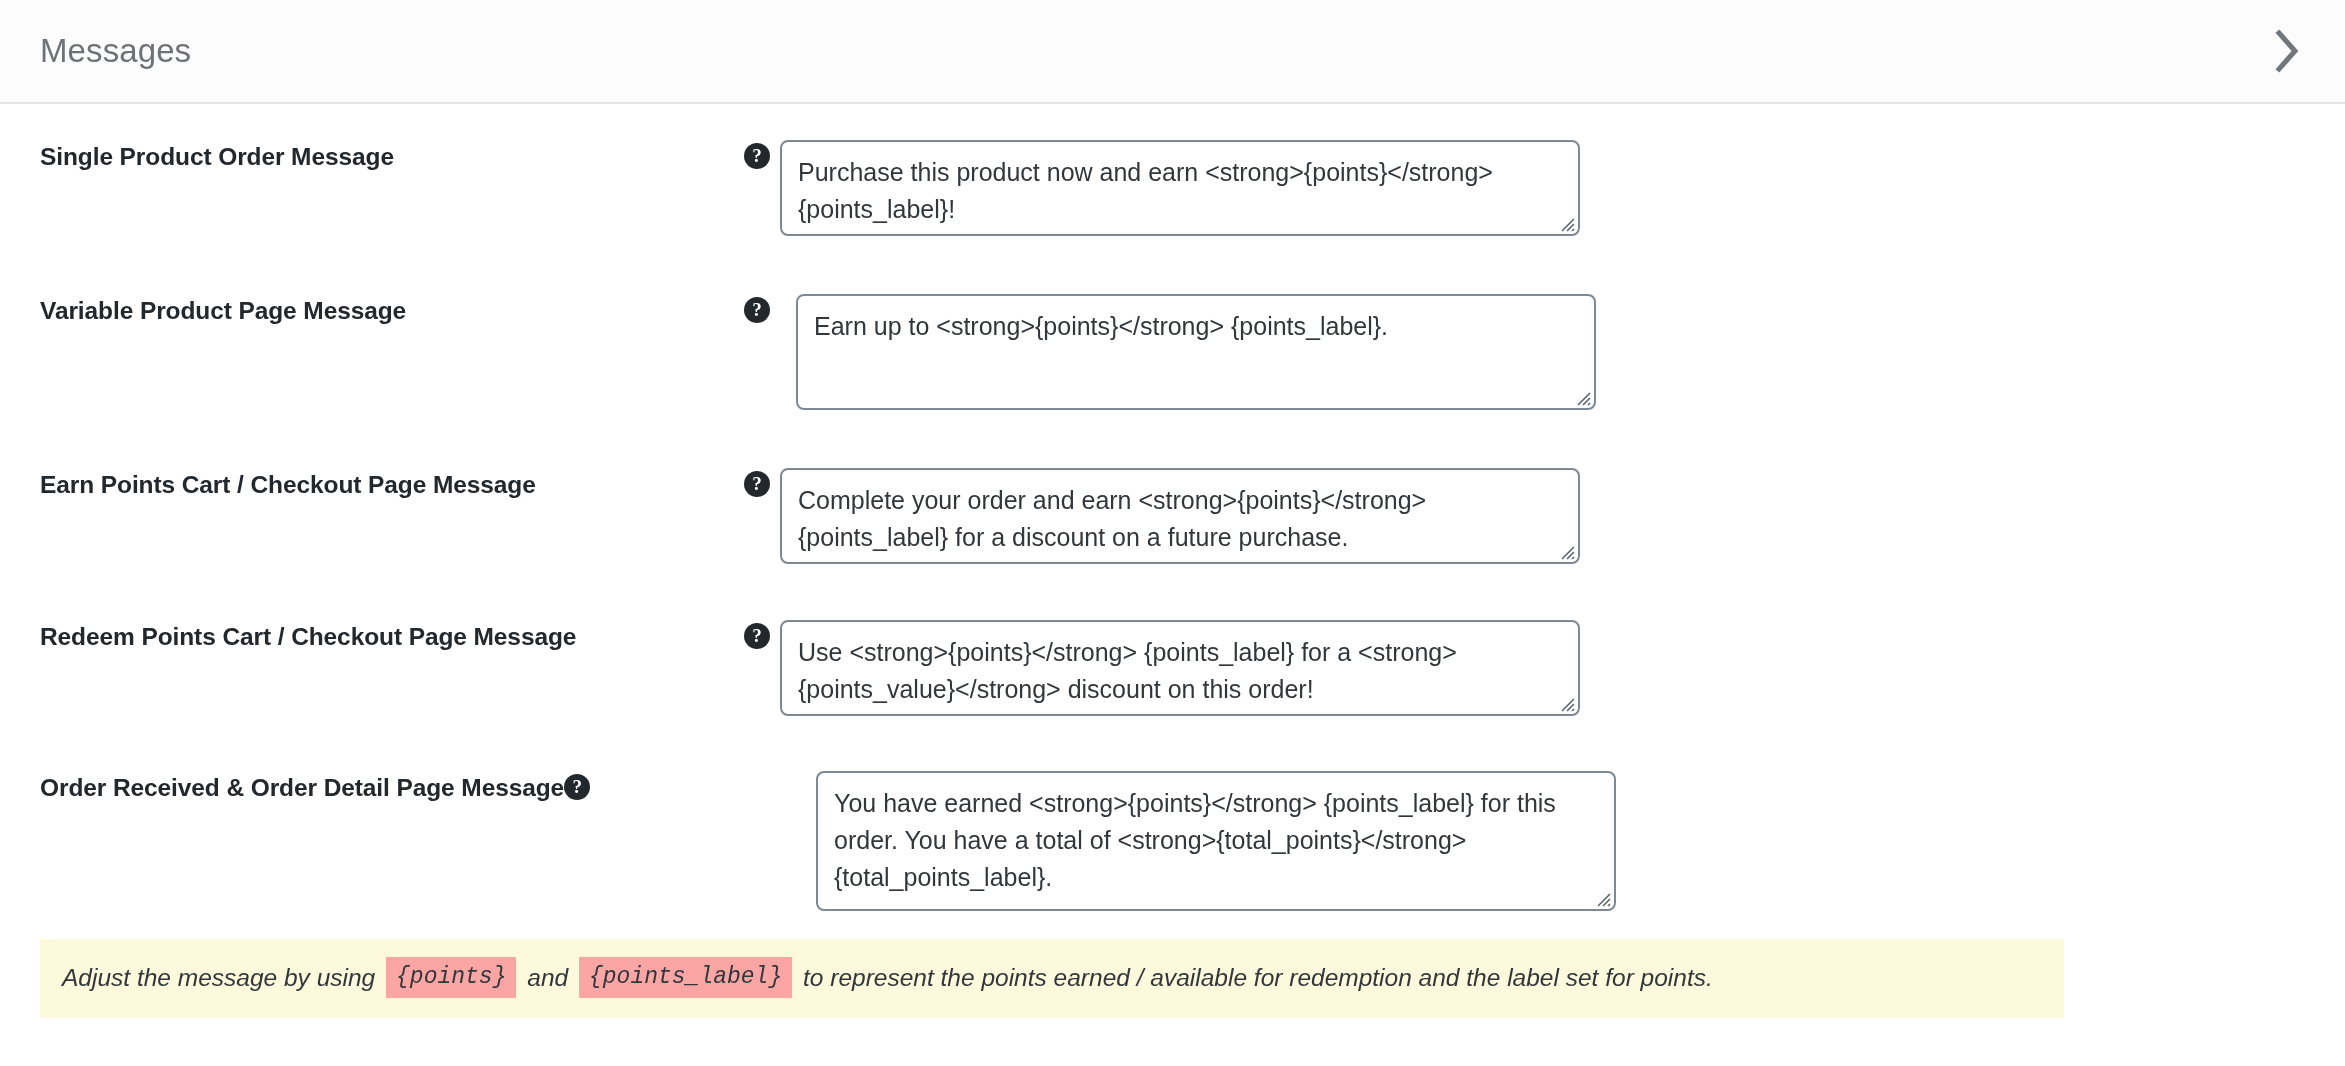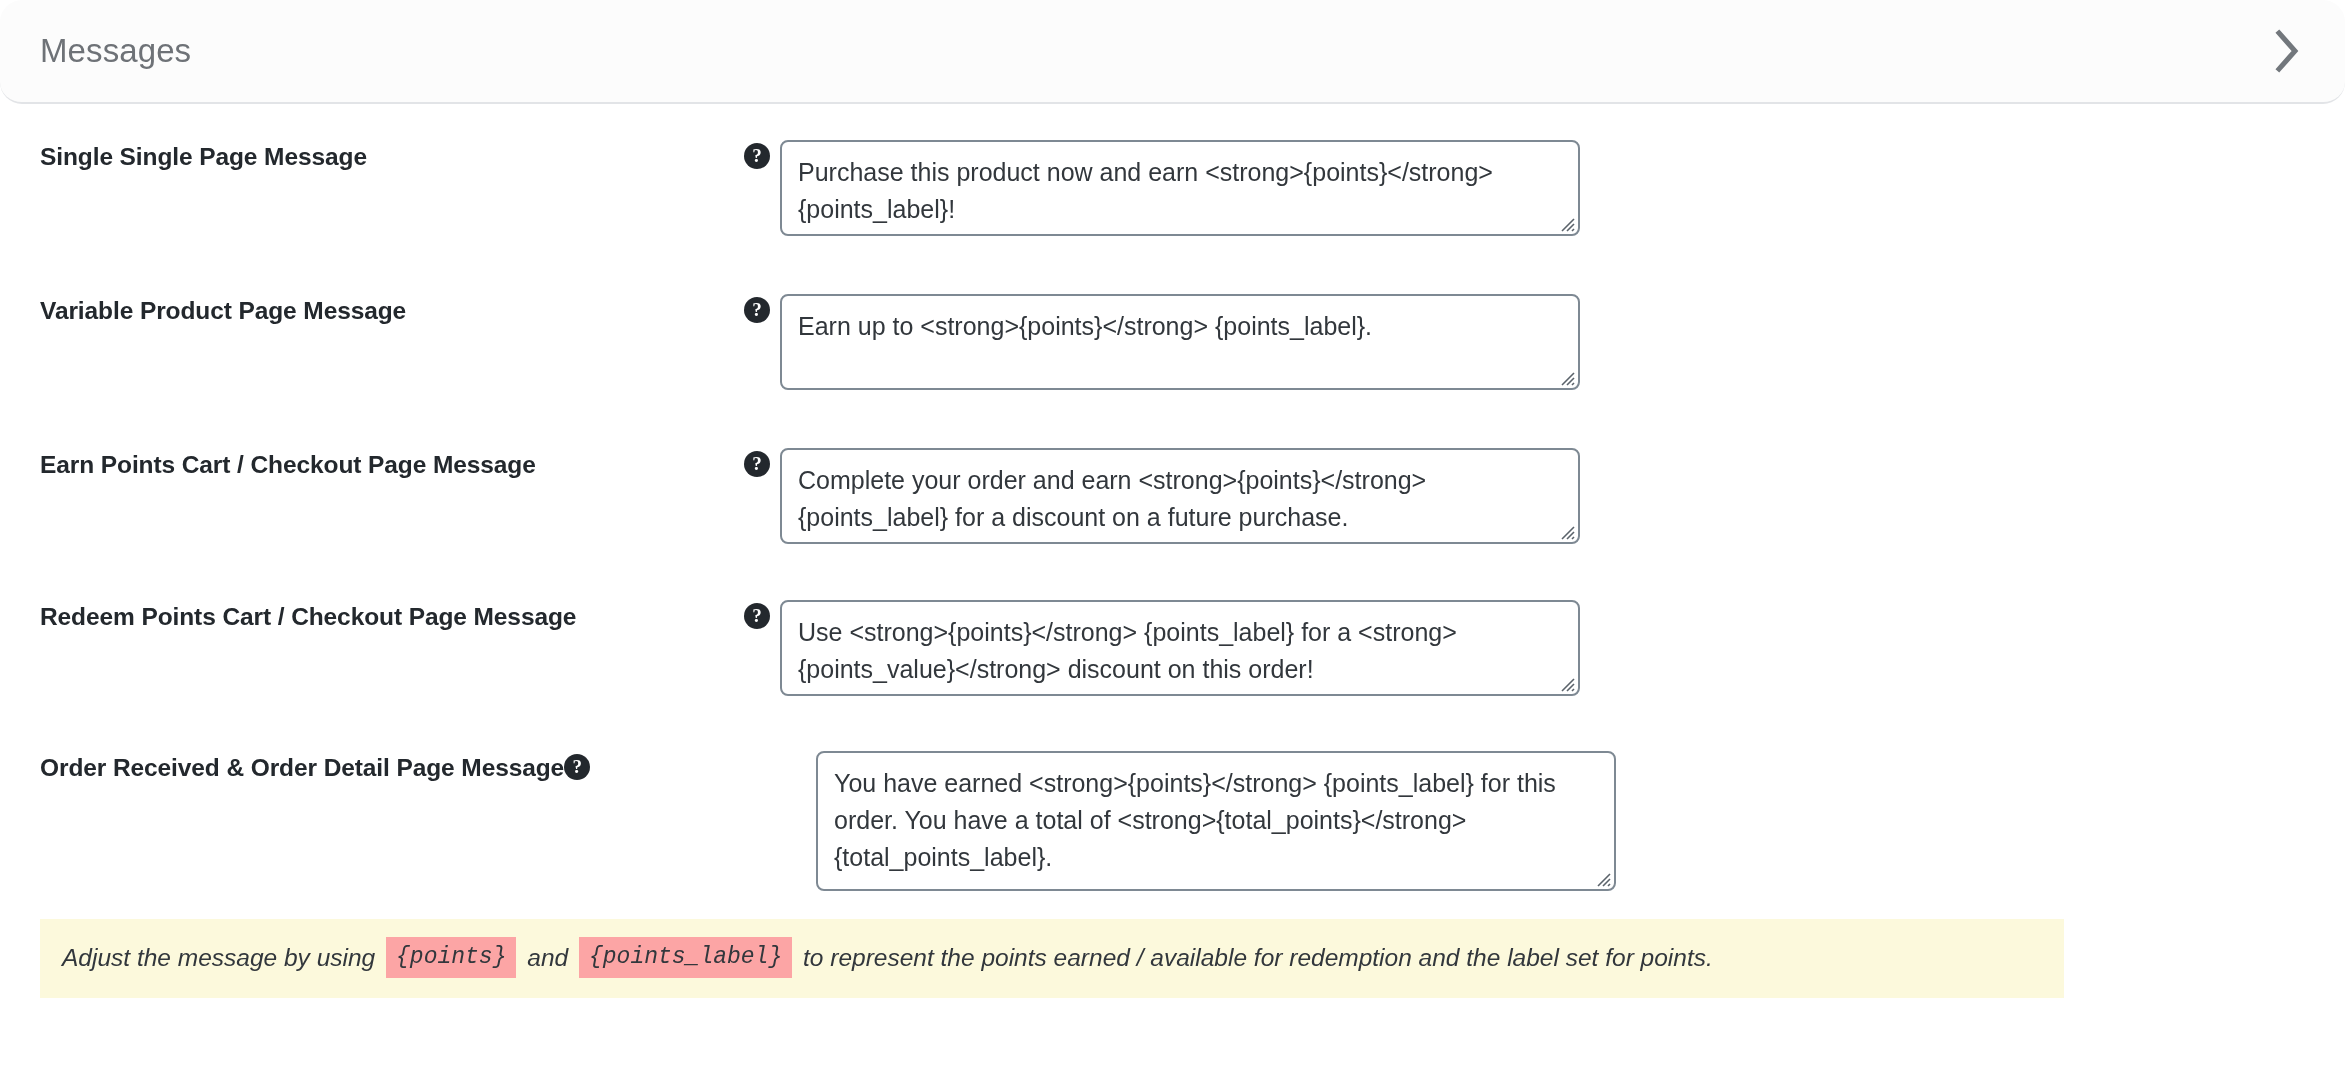--- a/index.html
+++ b/index.html
@@ -17,21 +17,20 @@
   }
 
   
   .panel-header {
     height: 104px;
     background: #fcfcfc;
     border-bottom: 2px solid #e2e4e7;
     display: flex;
     align-items: center;
     padding: 0 34px 0 40px;
-    border-radius: 22px;
   }
   .panel-header-title {
     font-size: 33px;
     font-weight: 400;
     color: #6e7277;
     letter-spacing: 0.1px;
     flex: 1 1 auto;
   }
   .chevron-toggle {
     width: 48px;
@@ -116,21 +115,21 @@
     width: 20px;
     height: 20px;
     pointer-events: none;
   }
   .resize-grip svg { display: block; }
 
   
   .row-1 { margin-top: 36px; }
   .row-1 .msg-textarea { height: 96px; }
   .row-2 { margin-top: 54px; }
-  .row-2 .msg-textarea { height: 96px; }
+  .row-2 .msg-textarea { height: 116px; margin-left: 16px; }
   .row-3 { margin-top: 54px; }
   .row-3 .msg-textarea { height: 96px; }
   .row-4 { margin-top: 52px; }
   .row-4 .msg-textarea { height: 96px; }
   .row-5 { margin-top: 51px; gap: 36px; }
   .row-5 .msg-textarea { height: 140px; }
 
   
   .notice-bar {
     margin: 24px 0 0 40px;
@@ -169,21 +168,21 @@
     <svg width="26" height="44" viewBox="0 0 26 44" aria-hidden="true">
       <polyline points="5,4 21,22 5,40" fill="none" stroke="#72777c" stroke-width="5" stroke-linecap="square" stroke-linejoin="miter"></polyline>
     </svg>
   </div>
 </div>
 
 <div class="form-body">
 
   <div class="field-row row-1">
     <div class="field-label-cell">
-      <div class="field-label">Single Single Page Message</div>
+      <div class="field-label">Single Product Order Message</div>
       <div class="help-spacer"></div>
       <div class="help-tip">?</div>
     </div>
     <div class="field-input-cell">
       <span class="ta-wrap">
         <textarea class="msg-textarea" style="">Purchase this product now and earn &lt;strong&gt;{points}&lt;/strong&gt; {points_label}!</textarea>
         <span class="resize-grip">
           <svg width="20" height="20" viewBox="0 0 20 20" aria-hidden="true">
             <line x1="18" y1="6" x2="6" y2="18" stroke="#5b636b" stroke-width="1.6"></line>
             <line x1="18" y1="11" x2="11" y2="18" stroke="#5b636b" stroke-width="1.6"></line>

